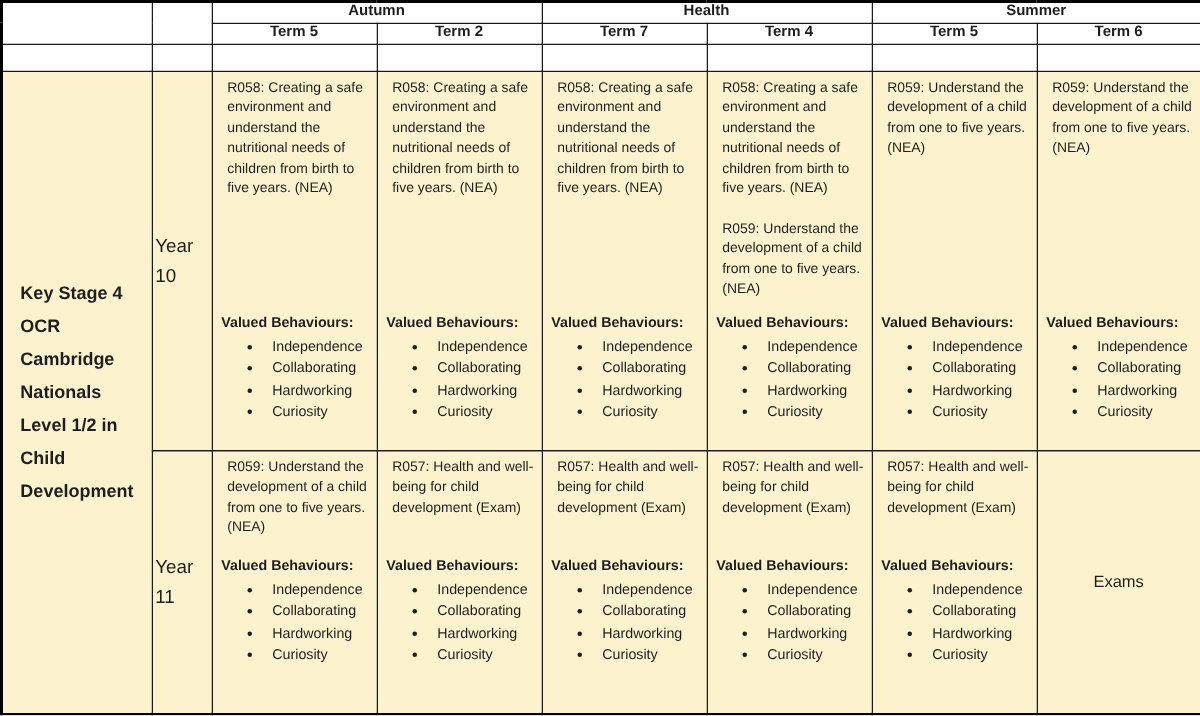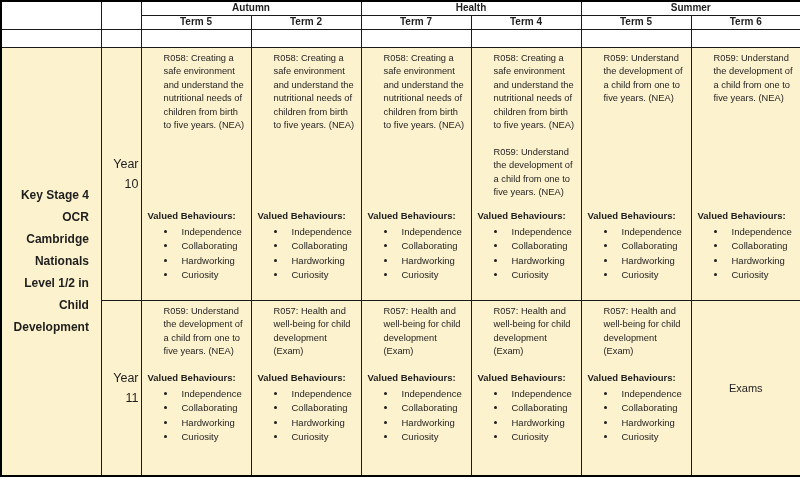--- a/index.html
+++ b/index.html
@@ -46,21 +46,21 @@
   tr.year-row td { background: #fdf2ce; }
   tr.year10-row { height: 253px; }
   tr.year11-row { height: 176px; }
 
   .fill {
     position: absolute;
     top: 0; left: 0; right: 0; bottom: 0;
     display: flex;
     align-items: center;
     justify-content: center;
-    text-align: right;
+    text-align: left;
   }
   .title-cell .fill {
     font-weight: bold;
     font-size: 12px;
     line-height: 22px;
     padding: 0 20px;
   }
   .year-label-cell .fill {
     font-size: 12.5px;
     line-height: 20px;
@@ -70,21 +70,21 @@
     font-size: 11px;
   }
 
   .course {
     position: absolute;
     top: 4px; left: 6px; right: 3px;
     font-size: 9.3px;
     line-height: 13.5px;
     text-align: left;
   }
-  .course p { margin: 0 0 13px 16px; }
+  .course p { margin: 0 0 13px 4px; }
   .course p:last-child { margin-bottom: 0; }
 
   .valued {
     position: absolute;
     left: 6px; right: 1px;
     text-align: left;
   }
   .y10 .valued { top: 161px; }
   .y11 .valued { top: 70px; }
   .valued .vb-heading {

